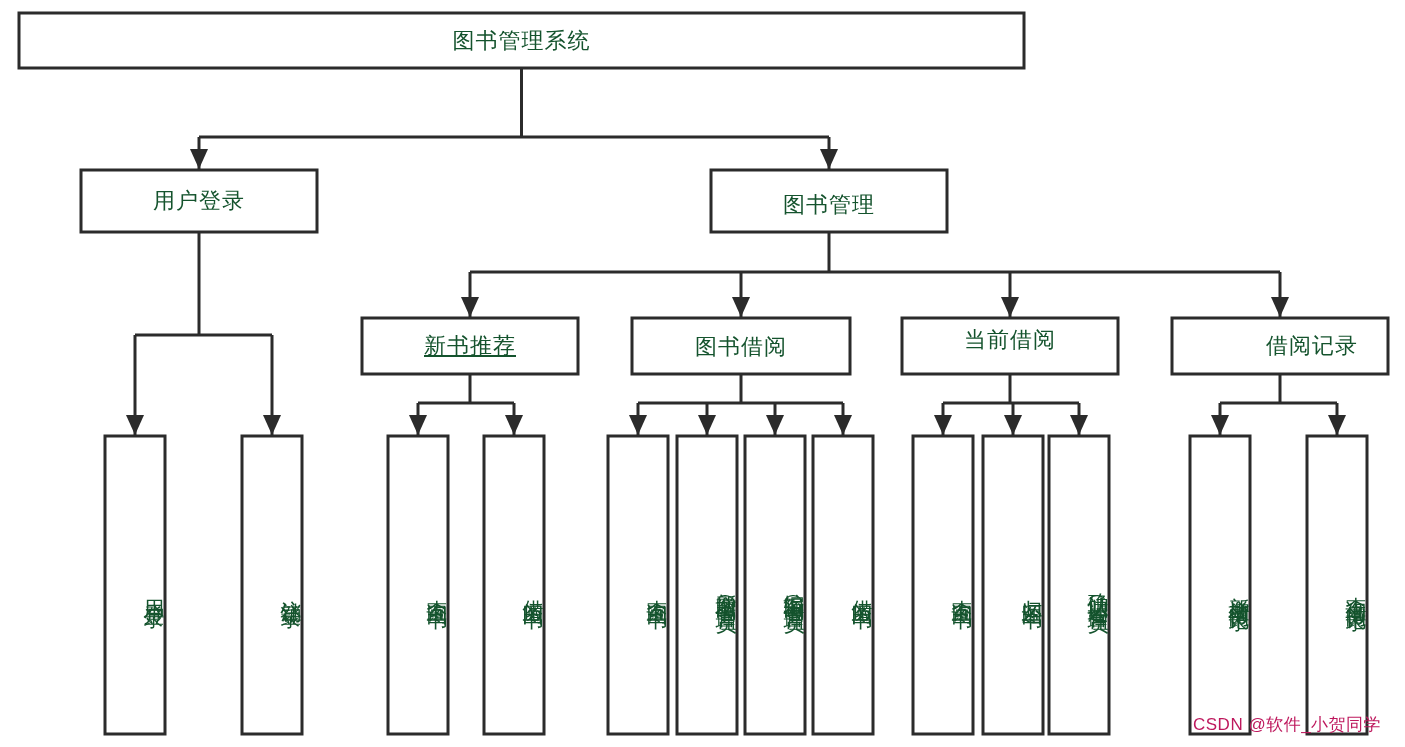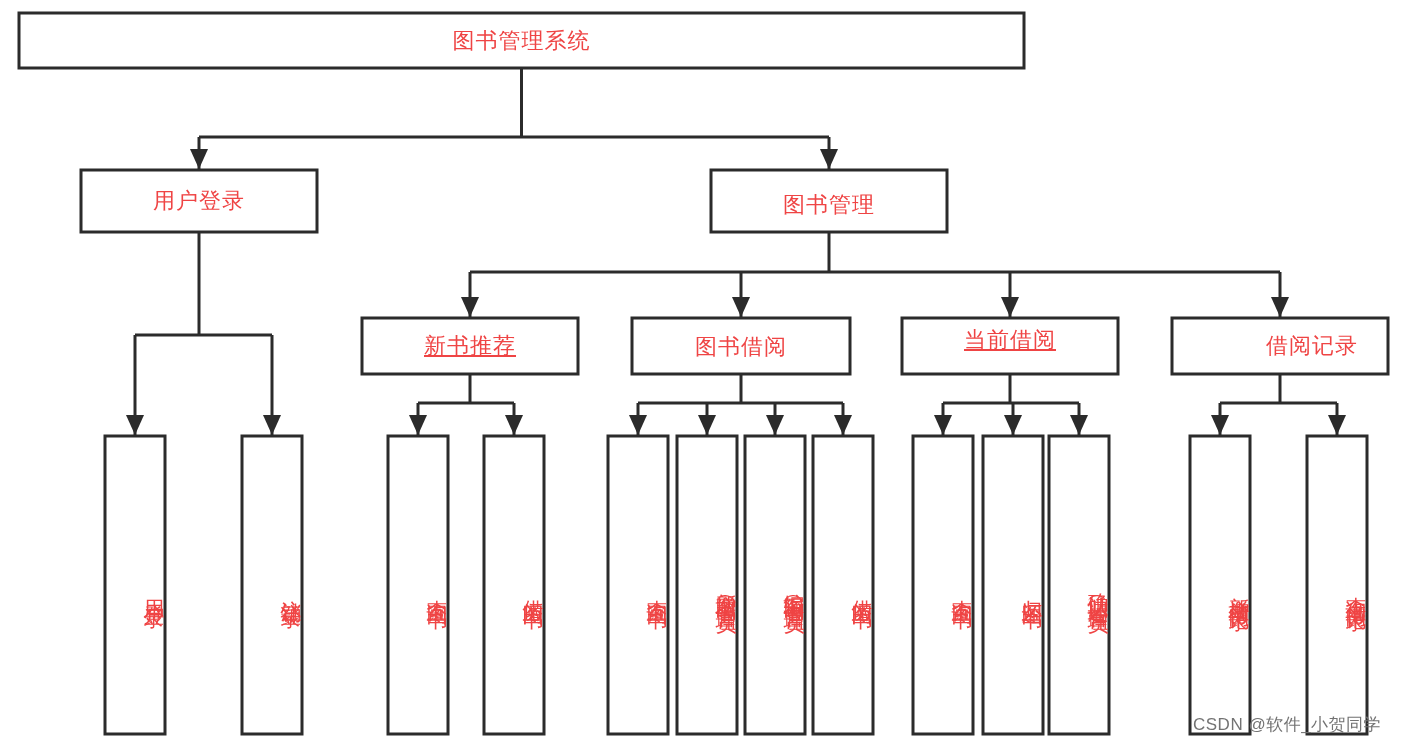--- a/index.html
+++ b/index.html
@@ -9,41 +9,41 @@
   }
   #stage{position:relative;width:1405px;height:747px;background:#fff;}
   svg#diagram{position:absolute;left:0;top:0;width:1405px;height:747px;}
   .box-rect{fill:#ffffff;stroke:#2b2b2b;stroke-width:3;}
   .conn{stroke:#2b2b2b;stroke-width:3;fill:none;stroke-linecap:butt;}
   .arrow-head{fill:#2b2b2b;}
 
   .node-label{
     position:absolute;
     display:flex;align-items:center;justify-content:center;
-    color:#ef4444;
+    color:#14532d;
     white-space:nowrap;
     pointer-events:none;
   }
   .h-label{font-size:22px;letter-spacing:1px;}
   .v-label{
     writing-mode:vertical-rl;
     text-orientation:upright;
     font-size:21px;
     letter-spacing:3px;
     line-height:1;
     align-items:flex-start;
     justify-content:center;
     padding-top:8px;
     box-sizing:border-box;
   }
   .watermark{
     position:absolute;
     left:1193px;top:713px;
     font-size:17px;
-    color:#737373;
+    color:#be185d;
     letter-spacing:0.5px;
     white-space:nowrap;
   }
 </style>
 </head>
 <body>
 
 <div id="stage">
 
   <svg id="diagram" viewBox="0 0 1405 747">
@@ -124,21 +124,21 @@
         <rect x="1307" y="436" width="60" height="298" class="box-rect"></rect>
       </g>
   </svg>
 
   <div id="labels">
       <div class="node-label h-label" style="left: 19px; top: 13px; width: 1005px; height: 55px;">图书管理系统</div>
       <div class="node-label h-label" style="left: 81px; top: 170px; width: 236px; height: 62px;">用户登录</div>
       <div class="node-label h-label" style="left: 711px; top: 170px; width: 236px; height: 70px;">图书管理</div>
       <div class="node-label h-label" style="left: 362px; top: 318px; width: 216px; height: 56px; text-decoration: underline;">新书推荐</div>
       <div class="node-label h-label" style="left: 632px; top: 318px; width: 218px; height: 58px;">图书借阅</div>
-      <div class="node-label h-label" style="left: 902px; top: 318px; width: 216px; height: 44px; text-decoration: underline;">当前借阅</div>
+      <div class="node-label h-label" style="left: 902px; top: 318px; width: 216px; height: 44px;">当前借阅</div>
       <div class="node-label h-label" style="left: 1172px; top: 318px; width: 216px; height: 56px; padding-left: 32px;">借阅记录</div>
       <div class="node-label v-label" style="left: 105px; top: 436px; width: 60px; height: 298px;">用户登录</div>
       <div class="node-label v-label" style="left: 242px; top: 436px; width: 60px; height: 298px;">注销登录</div>
       <div class="node-label v-label" style="left: 388px; top: 436px; width: 60px; height: 298px;">查询图书</div>
       <div class="node-label v-label" style="left: 484px; top: 436px; width: 60px; height: 298px;">借阅图书</div>
       <div class="node-label v-label" style="left: 608px; top: 436px; width: 60px; height: 298px;">查询图书</div>
       <div class="node-label v-label" style="left: 677px; top: 436px; width: 60px; height: 298px;">新增图书（管理员）</div>
       <div class="node-label v-label" style="left: 745px; top: 436px; width: 60px; height: 298px;">编辑图书（管理员）</div>
       <div class="node-label v-label" style="left: 813px; top: 436px; width: 60px; height: 298px;">借阅图书</div>
       <div class="node-label v-label" style="left: 913px; top: 436px; width: 60px; height: 298px;">查询图书</div>

